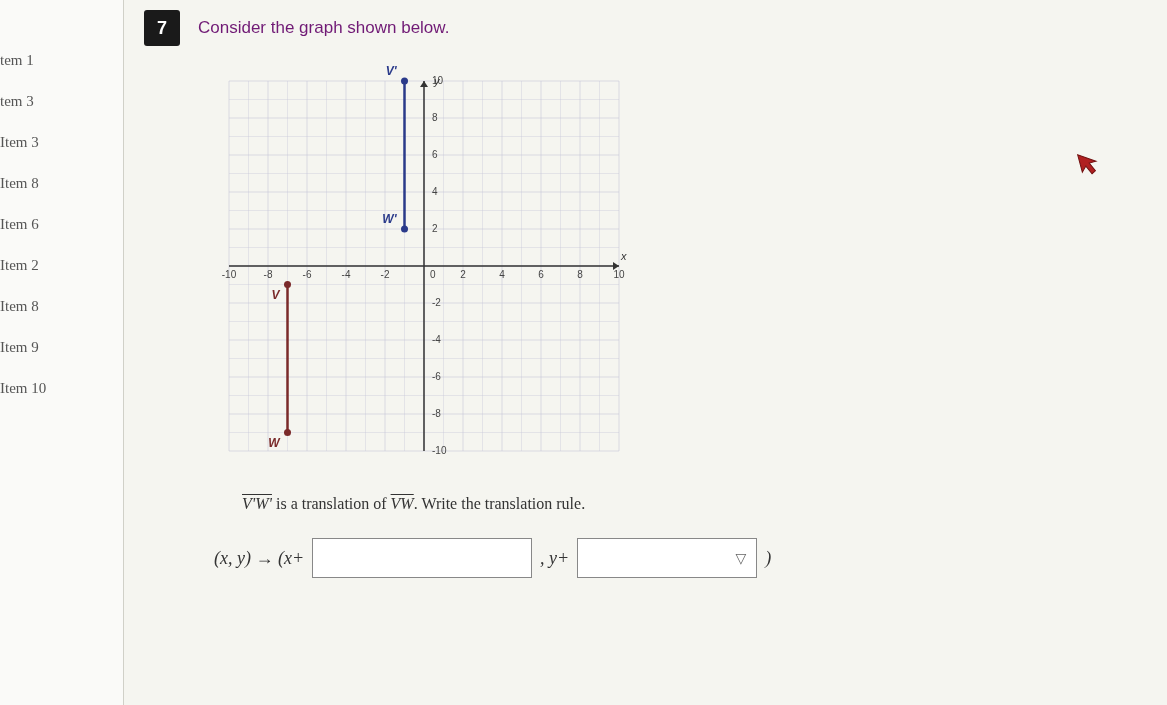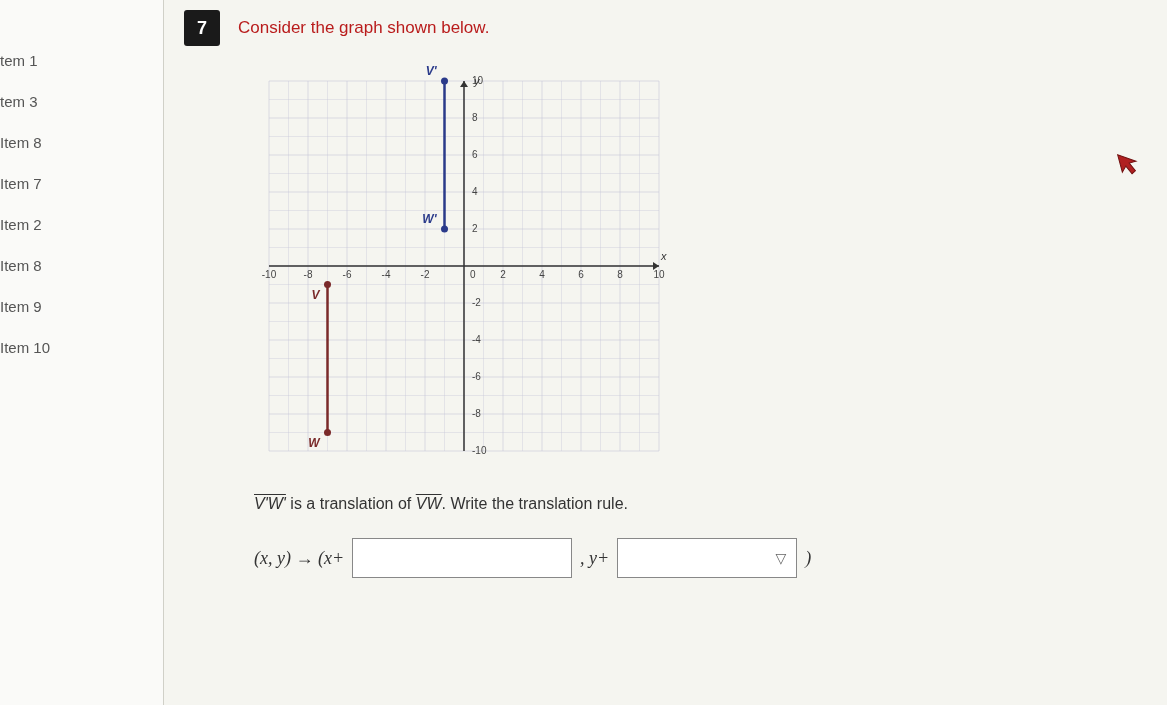--- a/index.html
+++ b/index.html
@@ -6,25 +6,26 @@
   body {
     font-family: Arial, sans-serif;
     background: #f5f5f0;
     width: 1167px;
     height: 705px;
     overflow: hidden;
     display: flex;
     position: relative;
   }
   .sidebar {
-    width: 164px;
+    width: 124px;
     background: #fafaf8;
     border-right: 1px solid #d0d0c8;
     padding-top: 40px;
     flex-shrink: 0;
+    font-family: Liberation Serif, serif;
   }
   .sidebar-item {
     padding: 12px 8px 12px 0;
     font-size: 15px;
     color: #555;
     cursor: pointer;
     text-align: left;
   }
   .main {
     flex: 1;
@@ -44,31 +45,32 @@
     font-size: 18px;
     width: 36px;
     height: 36px;
     display: flex;
     align-items: center;
     justify-content: center;
     border-radius: 3px;
   }
   .question-text {
     font-size: 17px;
-    color: #b91c1c;
+    color: #701a75;
   }
   .graph-wrap {
     margin-left: 70px;
     margin-bottom: 25px;
   }
   .translation-text {
-    margin-left: 70px;
+    margin-left: 98px;
     font-size: 16px;
     color: #333;
     margin-bottom: 25px;
+    font-family: Liberation Serif, serif;
   }
   .ov { text-decoration: overline; font-style: italic; }
   .rule-row {
     margin-left: 70px;
     display: flex;
     align-items: center;
     gap: 8px;
     font-size: 18px;
     color: #333;
   }
@@ -101,22 +103,23 @@
     font-size: 24px;
     transform: rotate(-15deg);
   }
 </style>
 </head>
 <body>
 
 <div class="sidebar">
   <div class="sidebar-item"><span>tem 1</span></div>
   <div class="sidebar-item"><span>tem 3</span></div>
+  <div class="sidebar-item"><span>Item 3</span></div>
   <div class="sidebar-item"><span>Item 8</span></div>
-  <div class="sidebar-item"><span>Item 7</span></div>
+  <div class="sidebar-item"><span>Item 6</span></div>
   <div class="sidebar-item"><span>Item 2</span></div>
   <div class="sidebar-item"><span>Item 8</span></div>
   <div class="sidebar-item"><span>Item 9</span></div>
   <div class="sidebar-item"><span>Item 10</span></div>
 </div>
 
 <div class="main">
 
   <div class="question-header">
     <div class="question-number">

